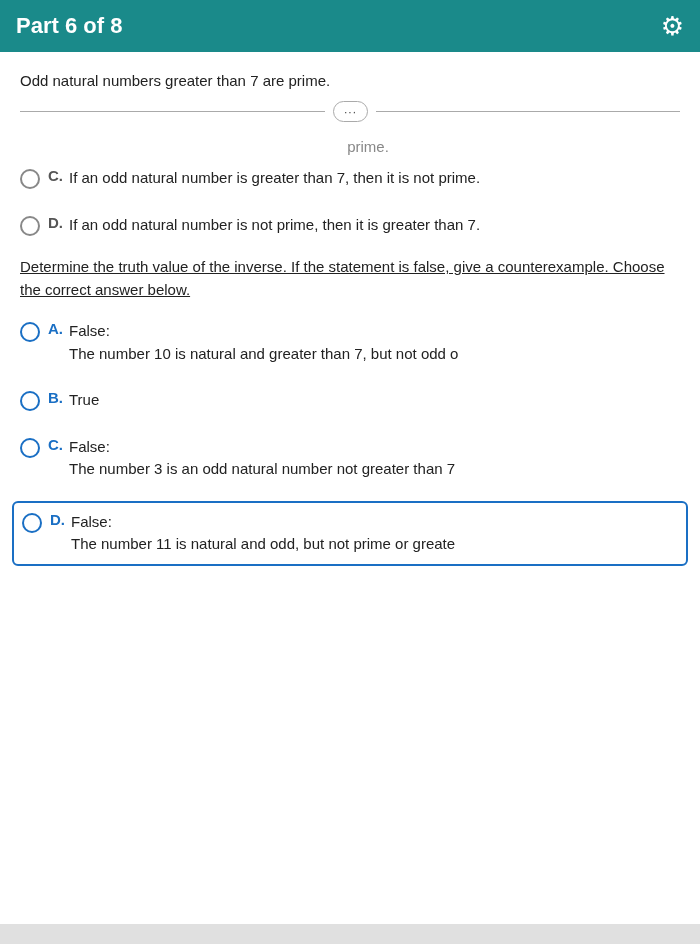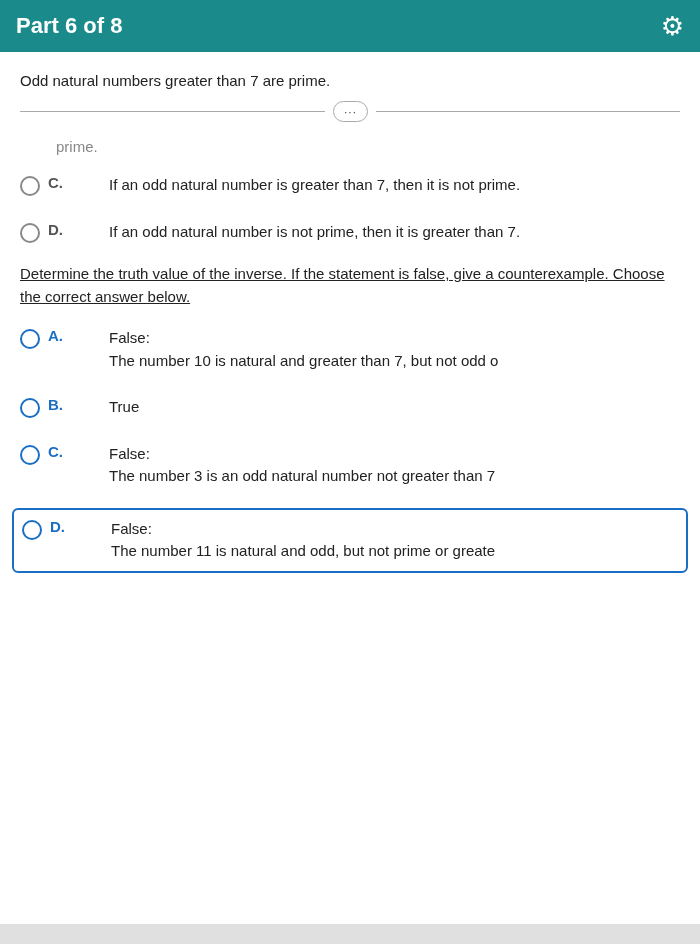--- a/index.html
+++ b/index.html
@@ -69,22 +69,23 @@
       border: 1px solid #aaa;
       border-radius: 12px;
       padding: 2px 10px;
       font-size: 13px;
       color: #555;
       margin: 0 8px;
     }
     .partial-text {
       font-size: 15px;
       color: #888;
-      margin-bottom: 15px;
+      margin-bottom: 8px;
       padding-left: 36px;
+      text-align: center;
     }
     .option {
       display: flex;
       align-items: flex-start;
       margin-bottom: 16px;
       padding: 4px 0;
     }
     .option.selected-d {
       border: 2px solid #1a6fc4;
       border-radius: 6px;
@@ -115,21 +116,20 @@
       margin-right: 6px;
       white-space: nowrap;
     }
     .option-label.gray {
       color: #555;
     }
     .option-text {
       font-size: 15px;
       color: #222;
       line-height: 1.5;
-      margin-left: 40px;
     }
     .section-question {
       font-size: 15px;
       color: #222;
       line-height: 1.5;
       margin-bottom: 15px;
       text-decoration: underline;
     }
     .options-group {
       margin-bottom: 8px;

